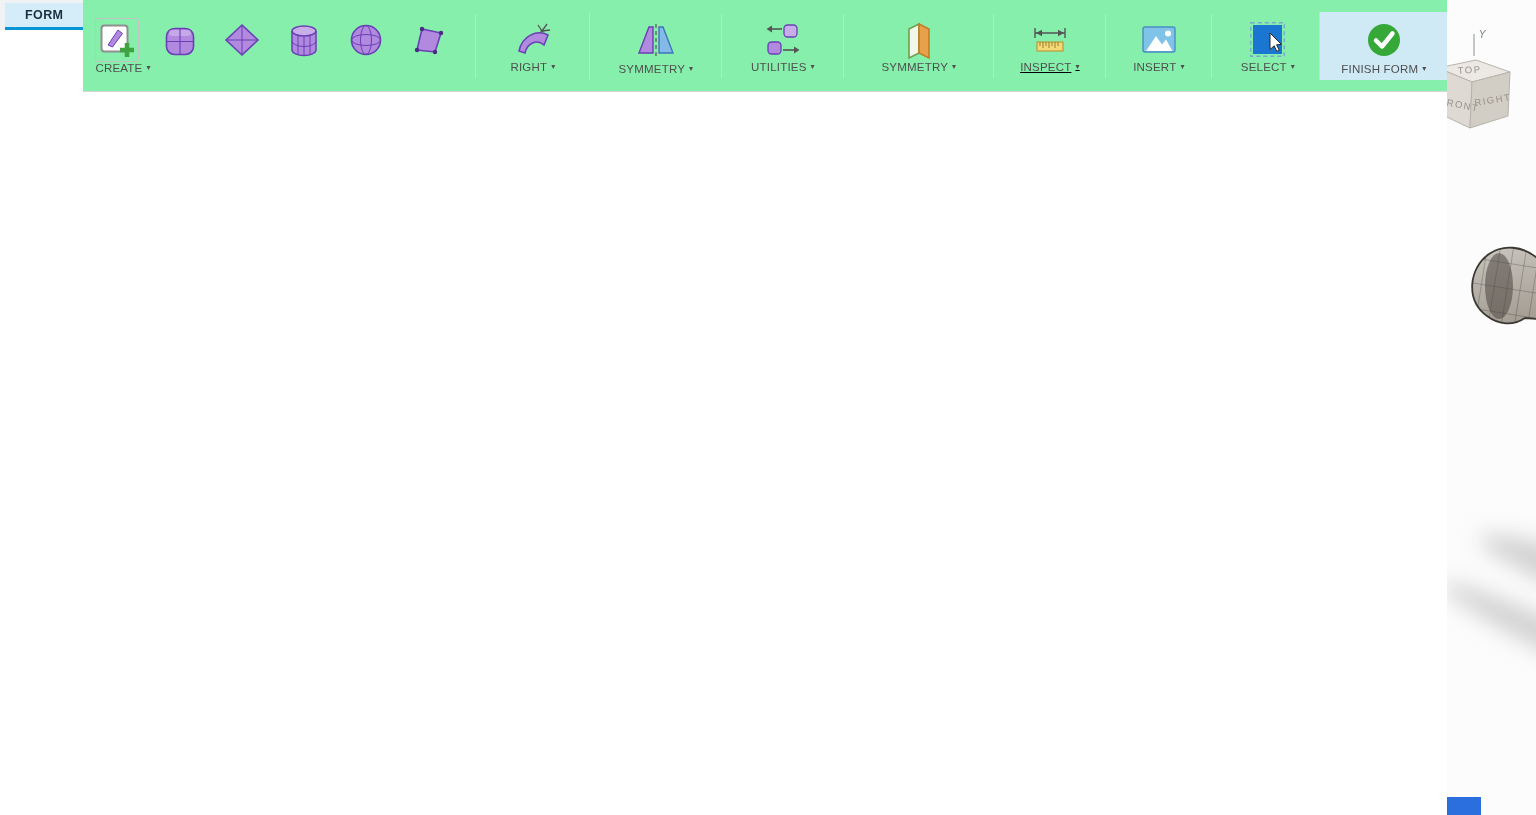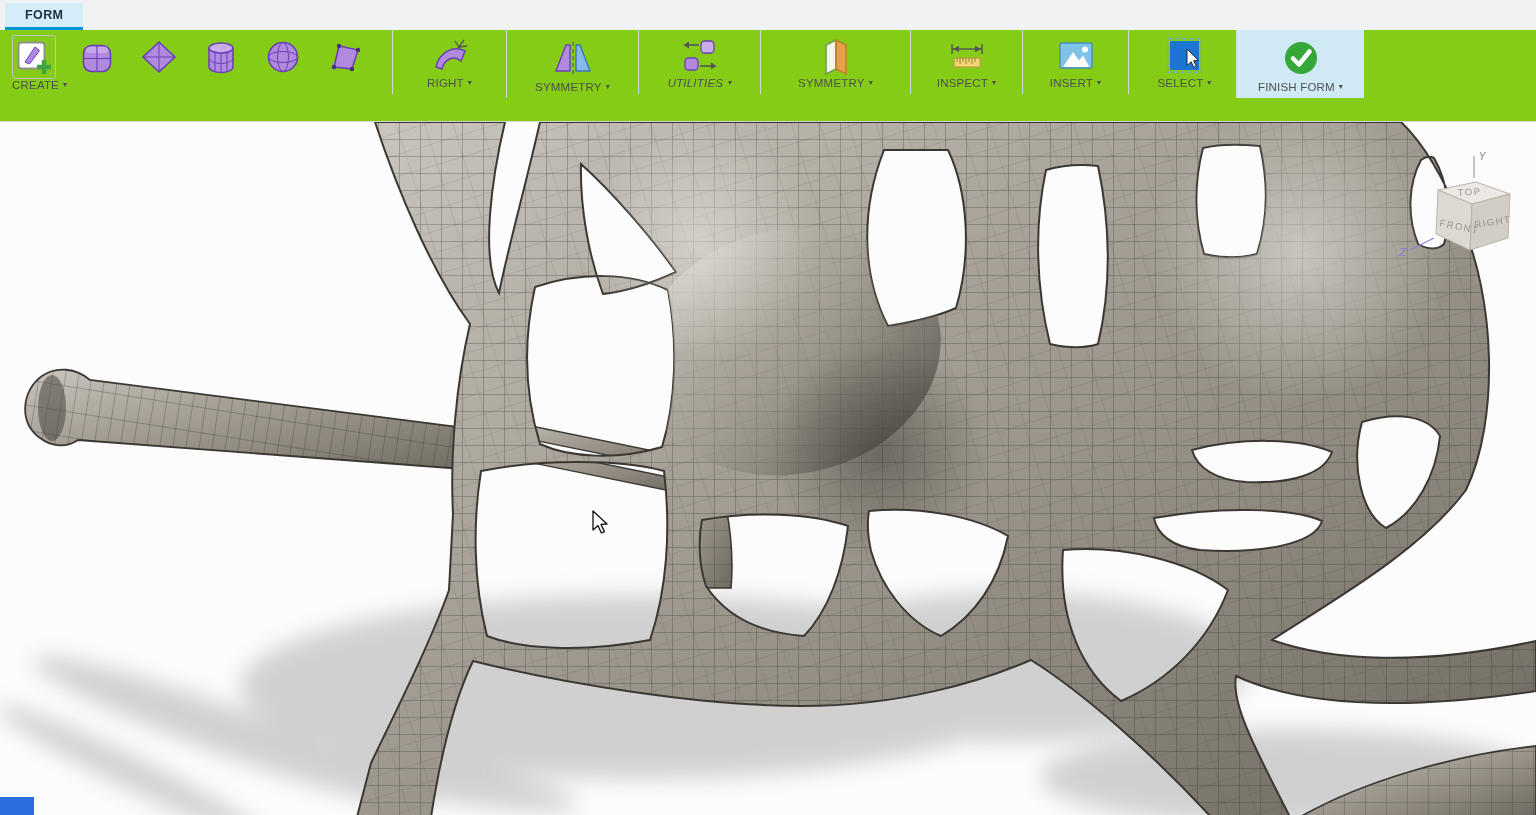--- a/index.html
+++ b/index.html
@@ -1,51 +1,51 @@
 <!DOCTYPE html>
 <html><head>
 <meta charset="utf-8">
 <style>
   html,body{margin:0;padding:0;}
   body{
     width:1536px;height:815px;overflow:hidden;background:#ffffff;
     font-family:"Liberation Sans", sans-serif;
     -webkit-font-smoothing:antialiased;
   }
-  .app{width:1536px;height:815px;display:flex;flex-direction:column;}
+  .app{width:1536px;height:815px;display:flex;flex-direction:row;}
 
   
   .tabbar{
     height:30px;background:#f1f2f3;display:flex;align-items:flex-end;
     padding-left:5px;box-sizing:border-box;flex:0 0 auto;
   }
   .tab{
     height:27px;display:flex;align-items:center;padding:0 20px;
     background:#d5edf8;border-bottom:3px solid #0696d7;box-sizing:border-box;
     font-size:12.5px;font-weight:bold;letter-spacing:.4px;color:#18313e;
     cursor:pointer;
   }
 
   
   .toolbar{
-    height:92px;background:#84cc16;border-bottom:1px solid #d7d7d7;
-    display:flex;align-items:flex-start;flex:0 0 auto;box-sizing:border-box;
+    height:92px;background:#86efac;border-bottom:1px solid #d7d7d7;
+    display:flex;align-items:center;flex:0 0 auto;box-sizing:border-box;
   }
   .group{
     display:flex;flex-direction:column;align-items:center;
     justify-content:space-between;padding:5px 4px 3px;box-sizing:border-box;
     position:relative;flex:0 0 auto;
   }
   .group + .group{border-left:1px solid #d5d5d5;}
   .g-create{width:392px;align-items:flex-start;padding-left:12px;}
   .g-modify{width:114px;}
   .g-symmetry{width:132px;}
-  .g-utilities{width:122px;font-style:italic;}
+  .g-utilities{width:122px;}
   .g-construct{width:150px;}
-  .g-inspect{width:112px;}
+  .g-inspect{width:112px;text-decoration:underline;}
   .g-insert{width:106px;}
   .g-select{width:108px;padding-left:8px;}
   .g-finish{width:128px;background:#cfe9f5;}
   .icons{display:flex;align-items:center;gap:20px;flex:1;}
   .tool{
     background:none;border:none;padding:1px;margin:0;cursor:pointer;
     display:flex;align-items:center;justify-content:center;
   }
   .tool svg{width:40px;height:40px;display:block;}
   .tool.big svg{width:44px;height:44px;}

